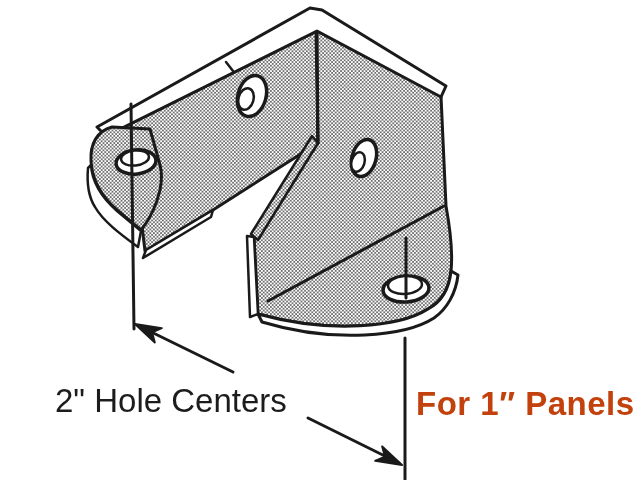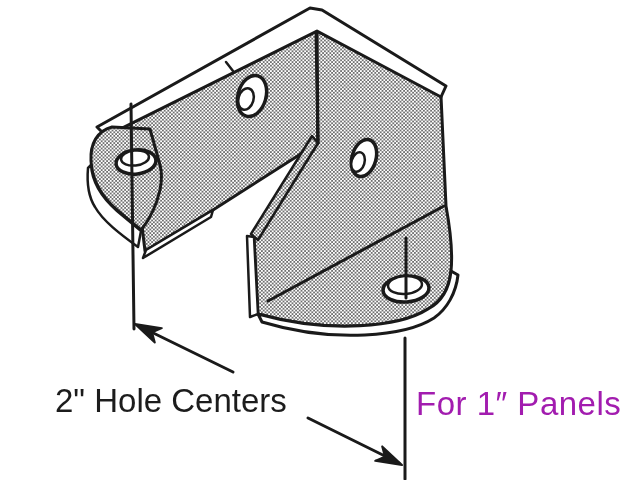--- a/index.html
+++ b/index.html
@@ -20,23 +20,23 @@
   }
   .label-hole-centers{
     left:55px;top:384px;
     font-size:33px;
     font-weight:400;
     letter-spacing:0px;
   }
   .label-panels{
     left:416px;top:387px;
     font-size:33px;
-    font-weight:400;
+    font-weight:700;
     letter-spacing:0.5px;
-    color:#a21caf;
+    color:#c2410c;
   }
 </style>
 </head>
 <body>
 
 <div class="stage">
 
   <svg width="640" height="480" viewBox="0 0 640 480">
     <defs>
       <pattern id="dots" patternUnits="userSpaceOnUse" width="3.6" height="3.6">

